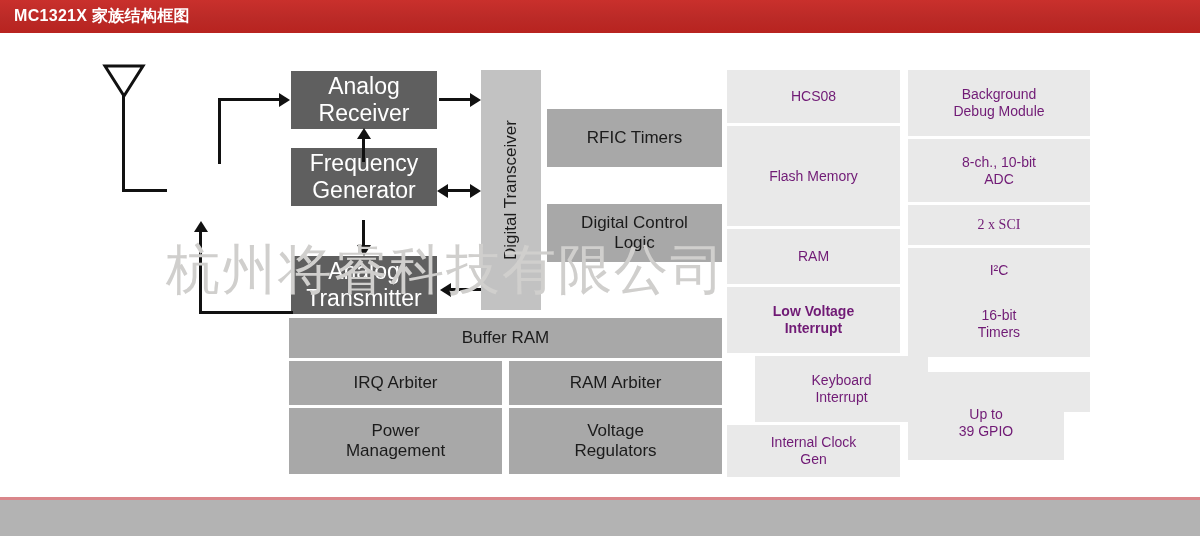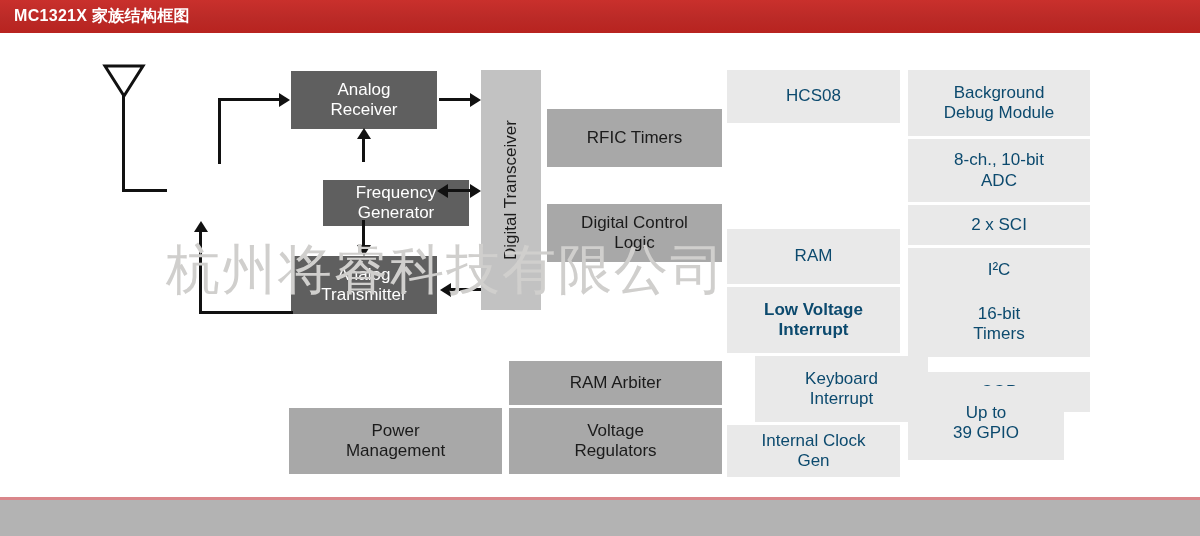--- a/index.html
+++ b/index.html
@@ -43,24 +43,24 @@
   }
 
   .box{
     position:absolute;
     display:flex;align-items:center;justify-content:center;
     text-align:center;
     box-sizing:border-box;
     line-height:1.18;
     white-space:pre-line;
   }
-  .dark{ background:#5f5f5f; color:#ffffff; font-size:17px; }
+  .dark{ background:#5f5f5f; color:#ffffff; font-size:23px; }
   .mid { background:#a8a8a8; color:#1b1b1b; font-size:17px; }
   .midlight{ background:#c2c2c2; color:#1b1b1b; font-size:17px; }
-  .light{ background:#e9e9e9; color:#0c4a6e; font-size:17px; }
+  .light{ background:#e9e9e9; color:#701a75; font-size:14px; }
 
   .vert{
     writing-mode:vertical-rl;
     transform:rotate(180deg);
   }
 
   
   .wire{ position:absolute; background:#111111; }
   .h{ height:3px; }
   .v{ width:3px; }
@@ -102,21 +102,21 @@
   <div class="wire v" style="left:218px;top:62px;height:66px;"></div>
   <div class="wire h" style="left:218px;top:62px;width:62px;"></div>
   <div class="arrow ar-right" style="left:279px;top:56.5px;"></div>
 
   <div class="box dark" style="left:291px;top:35px;width:146px;height:58px;">Analog
 Receiver</div>
 
   <div class="wire h" style="left:439px;top:62px;width:34px;"></div>
   <div class="arrow ar-right" style="left:470px;top:56.5px;"></div>
 
-  <div class="box dark" style="left:291px;top:144px;width:146px;height:46px;margin-left:32px;">Frequency
+  <div class="box dark" style="left:291px;top:112px;width:146px;height:58px;">Frequency
 Generator</div>
 
   <div class="wire v" style="left:362px;top:100px;height:26px;"></div>
   <div class="arrow ar-up" style="left:356.5px;top:92px;"></div>
 
   <div class="wire h" style="left:448px;top:153px;width:24px;"></div>
   <div class="arrow ar-right" style="left:470px;top:147.5px;"></div>
   <div class="arrow ar-left" style="left:437px;top:147.5px;"></div>
 
   <div class="wire v" style="left:362px;top:184px;height:26px;"></div>
@@ -132,44 +132,47 @@
   <div class="wire v" style="left:199px;top:196px;height:80px;"></div>
   <div class="arrow ar-up" style="left:193.5px;top:185px;"></div>
 
   <div class="box midlight vert" style="left:481px;top:34px;width:60px;height:240px;">Digital Transceiver</div>
 
   <div class="box mid" style="left:547px;top:73px;width:175px;height:58px;">RFIC Timers</div>
 
   <div class="box mid" style="left:547px;top:168px;width:175px;height:58px;">Digital Control
 Logic</div>
 
+  <div class="box mid" style="left:289px;top:282px;width:433px;height:40px;">Buffer RAM</div>
 
+  <div class="box mid" style="left:289px;top:325px;width:213px;height:44px;">IRQ Arbiter</div>
 
   <div class="box mid" style="left:509px;top:325px;width:213px;height:44px;">RAM Arbiter</div>
 
   <div class="box mid" style="left:289px;top:372px;width:213px;height:66px;">Power
 Management</div>
 
   <div class="box mid" style="left:509px;top:372px;width:213px;height:66px;">Voltage
 Regulators</div>
 
   <div class="box light" style="left:727px;top:34px;width:173px;height:53px;">HCS08</div>
+  <div class="box light" style="left:727px;top:90px;width:173px;height:100px;">Flash Memory</div>
   <div class="box light" style="left:727px;top:193px;width:173px;height:55px;">RAM</div>
   <div class="box light" style="left:727px;top:251px;width:173px;height:66px;font-weight:bold;">Low Voltage
 Interrupt</div>
   <div class="box light" style="left:727px;top:320px;width:173px;height:66px;margin-left:28px;">Keyboard
 Interrupt</div>
   <div class="box light" style="left:727px;top:389px;width:173px;height:52px;">Internal Clock
 Gen</div>
 
   <div class="box light" style="left:908px;top:34px;width:182px;height:66px;">Background
 Debug Module</div>
   <div class="box light" style="left:908px;top:103px;width:182px;height:63px;">8-ch., 10-bit
 ADC</div>
-  <div class="box light" style="left:908px;top:169px;width:182px;height:40px;">2 x SCI</div>
+  <div class="box light" style="left:908px;top:169px;width:182px;height:40px;font-family:Liberation Serif, serif;">2 x SCI</div>
   <div class="box light" style="left:908px;top:212px;width:182px;height:45px;">I²C</div>
   <div class="box light" style="left:908px;top:255px;width:182px;height:66px;">16-bit
 Timers</div>
   <div class="box light" style="left:908px;top:324px;width:182px;height:40px;margin-top:12px;">COP</div>
   <div class="box light" style="left:908px;top:350px;width:156px;height:74px;">Up to
 39 GPIO</div>
 
   <div id="watermark">杭州将睿科技有限公司</div>
 
 </div>

